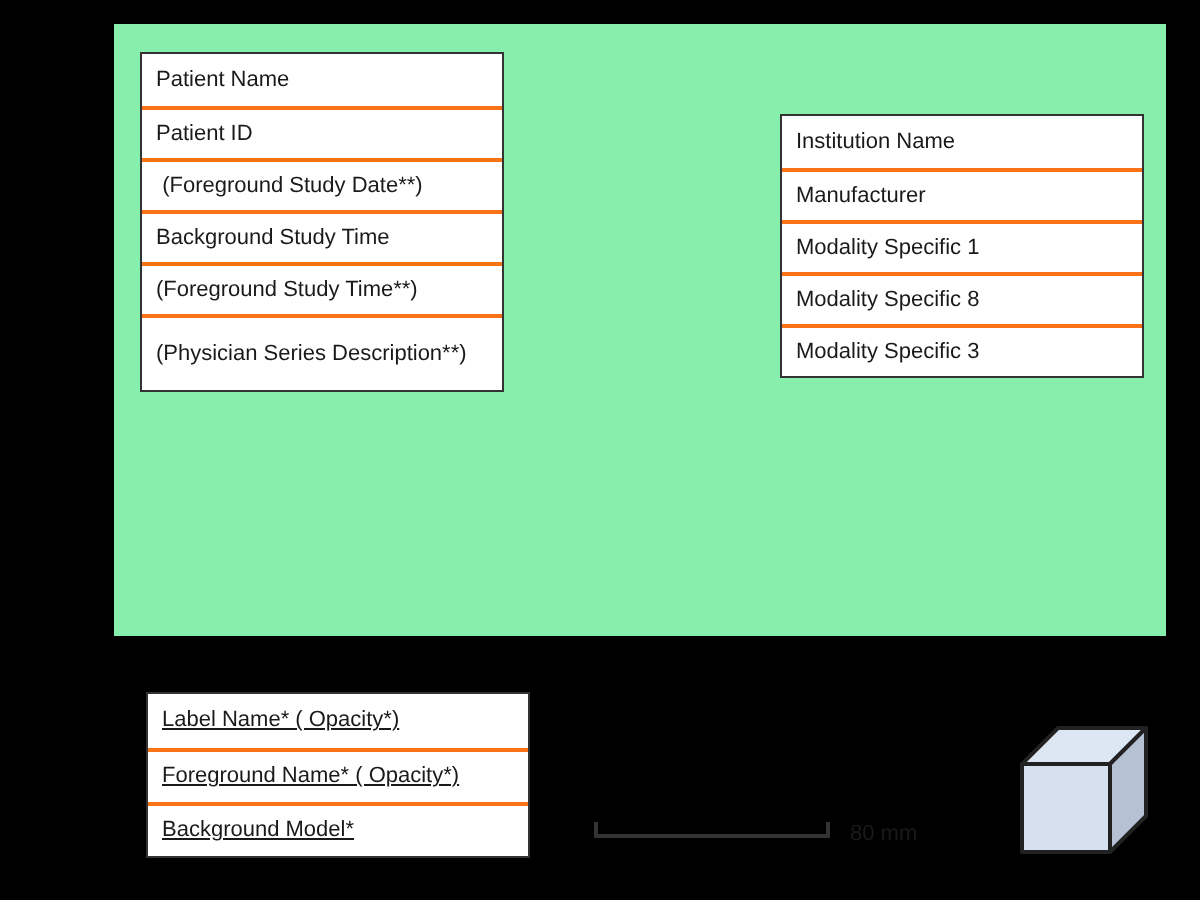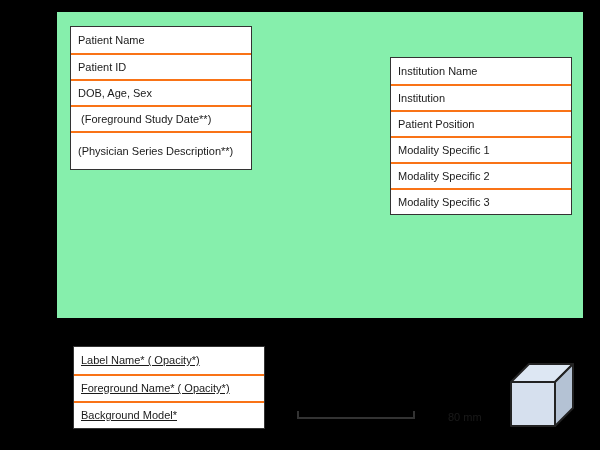--- a/index.html
+++ b/index.html
@@ -61,48 +61,47 @@
     border-bottom: 2px solid #333333;
     box-sizing: border-box;
   }
   .scale-label {
     position: absolute;
     left: 368px; top: 397px;
     font-size: 11px;
     line-height: 16px;
     color: #1a1a1a;
     white-space: nowrap;
-    margin-left: 23px;
   }
   .cube {
     position: absolute;
     left: 451px; top: 349px;
     width: 68px; height: 66px;
   }
 </style>
 </head>
 <body>
 
 <div class="canvas">
   <div class="page">
 
     <div class="box-table" id="table-top-left">
       <div class="row">Patient Name</div>
       <div class="row">Patient ID</div>
-      <div class="row">DOB, Age, Sex</div>
       <div class="row"> (Foreground Study Date**)</div>
+      <div class="row">Background Study Time</div>
+      <div class="row">(Foreground Study Time**)</div>
       <div class="row tall">(Physician Series Description**)</div>
     </div>
 
     <div class="box-table" id="table-top-right">
       <div class="row">Institution Name</div>
-      <div class="row">Institution</div>
-      <div class="row">Patient Position</div>
+      <div class="row">Manufacturer</div>
       <div class="row">Modality Specific 1</div>
-      <div class="row">Modality Specific 2</div>
+      <div class="row">Modality Specific 8</div>
       <div class="row">Modality Specific 3</div>
     </div>
 
     <div class="box-table" id="table-bottom-left">
       <div class="row">Label Name* ( Opacity*)</div>
       <div class="row">Foreground Name* ( Opacity*)</div>
       <div class="row">Background Model*</div>
     </div>
 
     <div class="scale-bar"></div>

